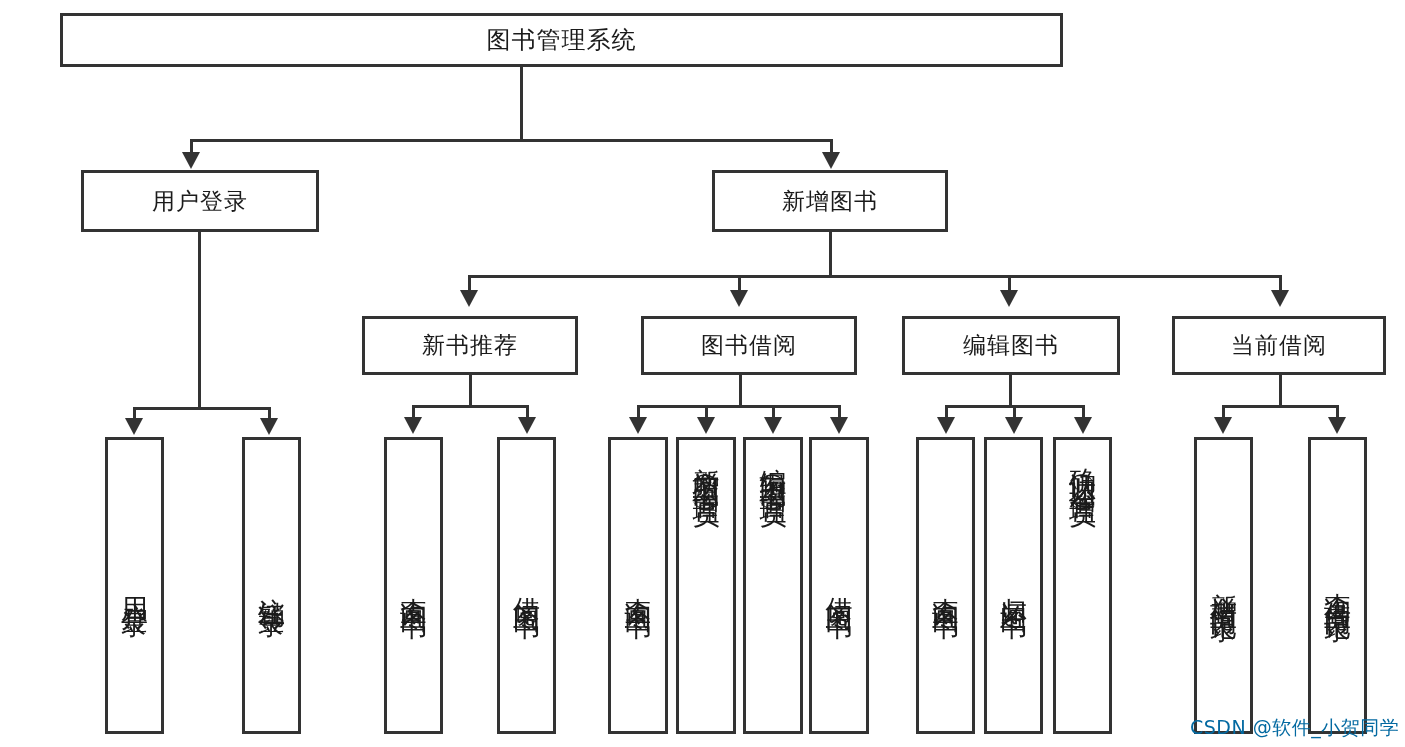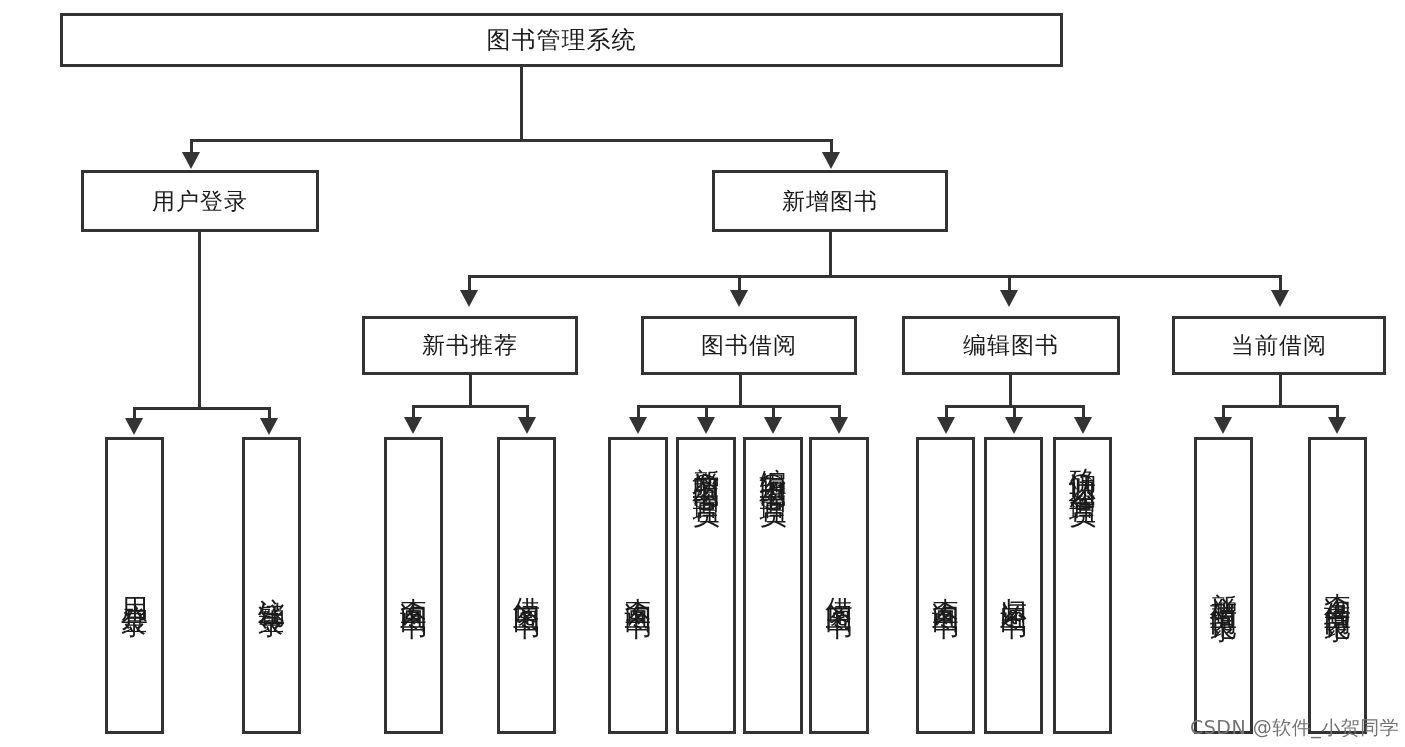--- a/index.html
+++ b/index.html
@@ -71,21 +71,21 @@
   .arrow {
     position: absolute;
     width: 0;
     height: 0;
     border-left: 9px solid transparent;
     border-right: 9px solid transparent;
     border-top: 17px solid #333333;
   }
   .watermark {
     position: absolute;
-    color: #737373;
+    color: #0369a1;
     font-size: 19px;
     white-space: nowrap;
     letter-spacing: 0.5px;
   }
 </style>
 </head>
 <body>
 
 <div id="canvas">
 

